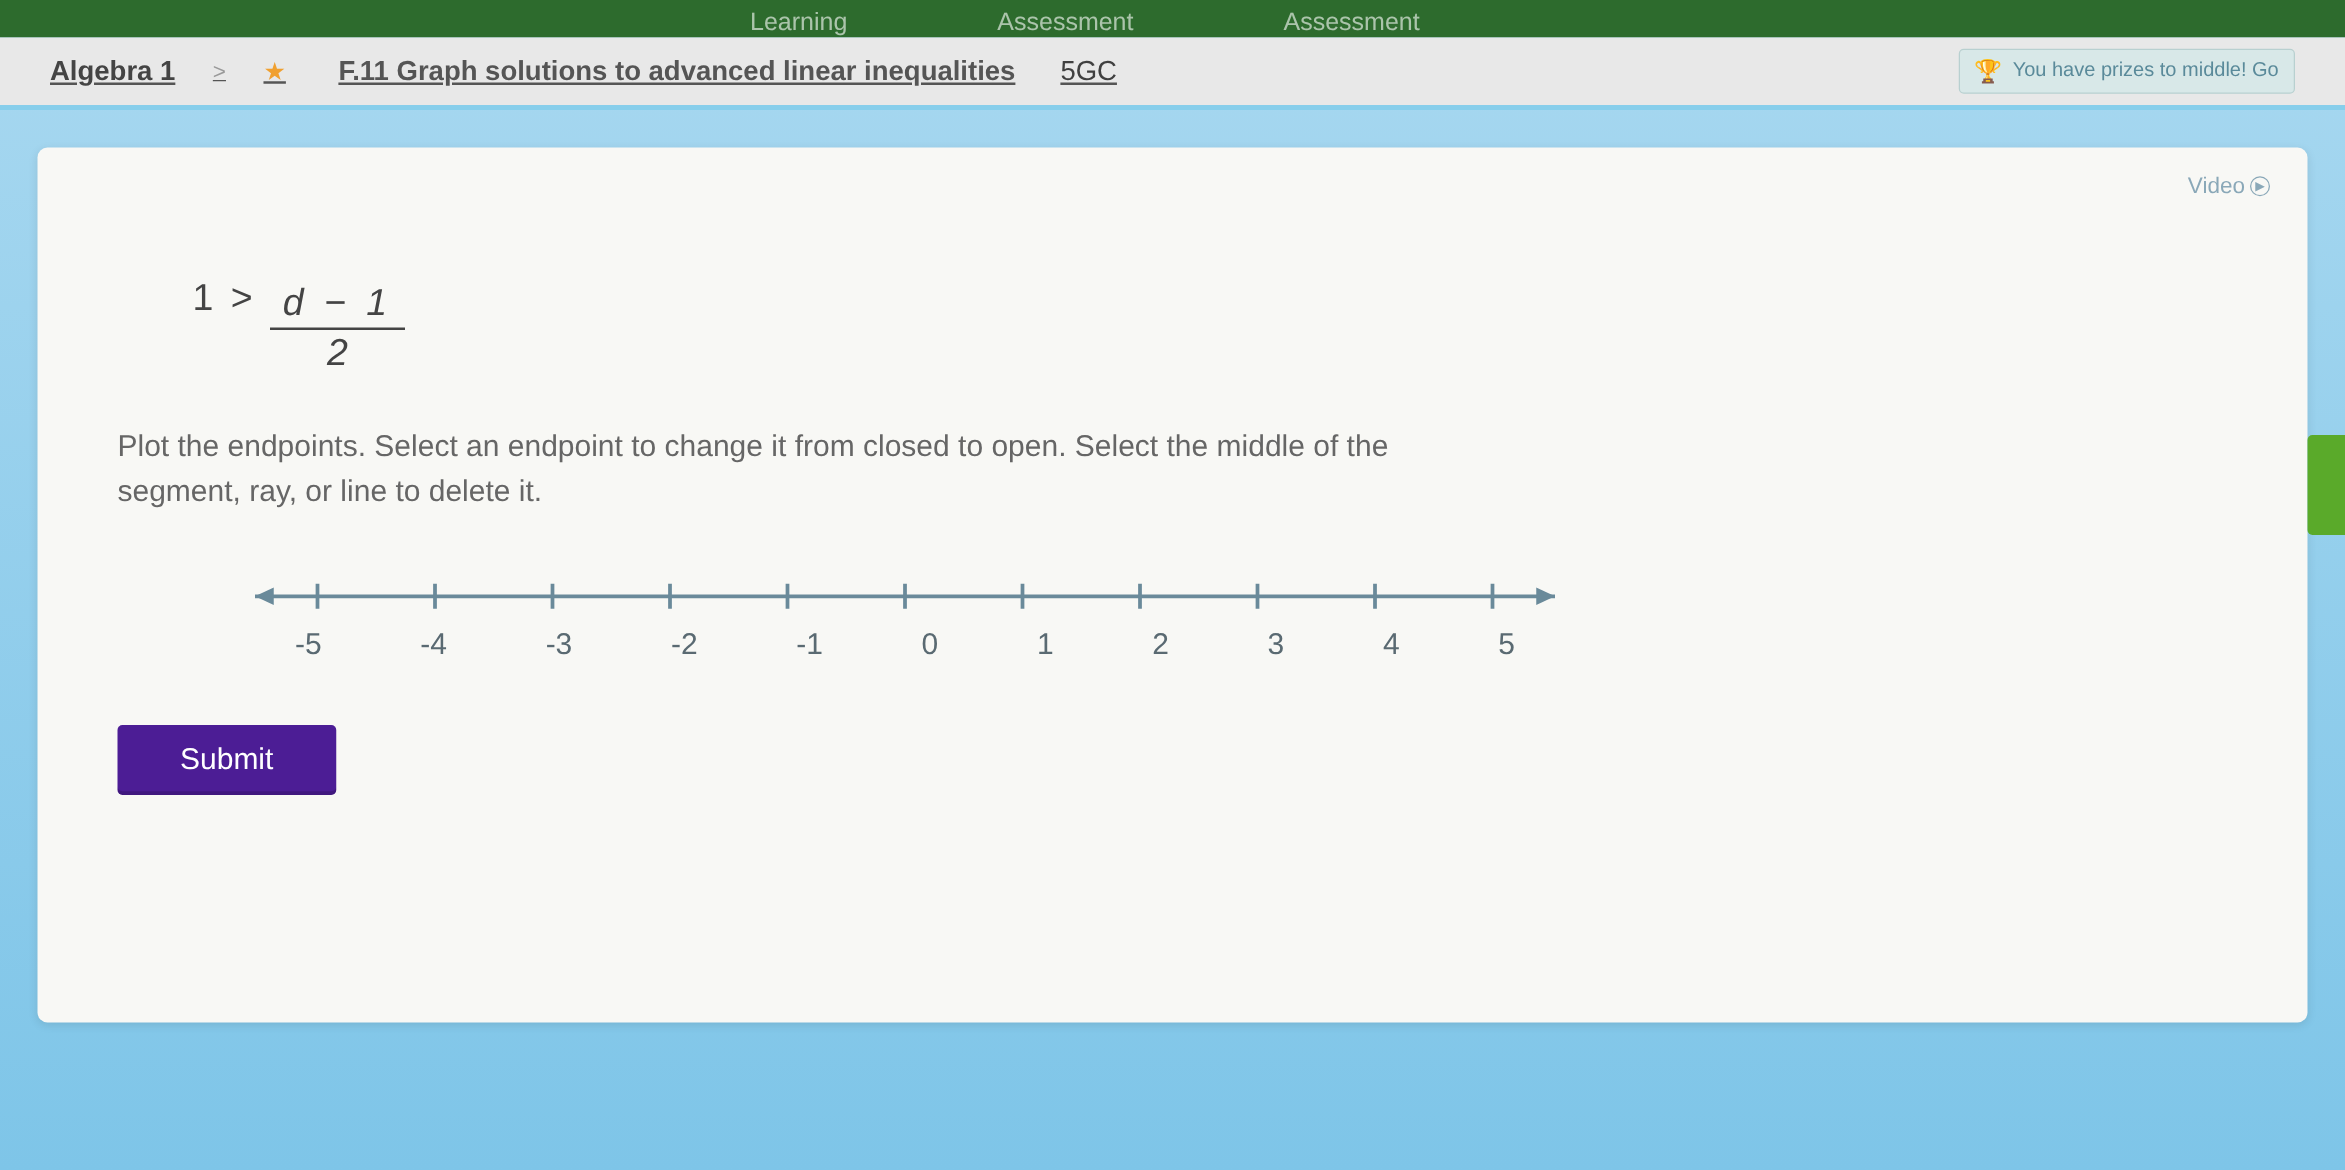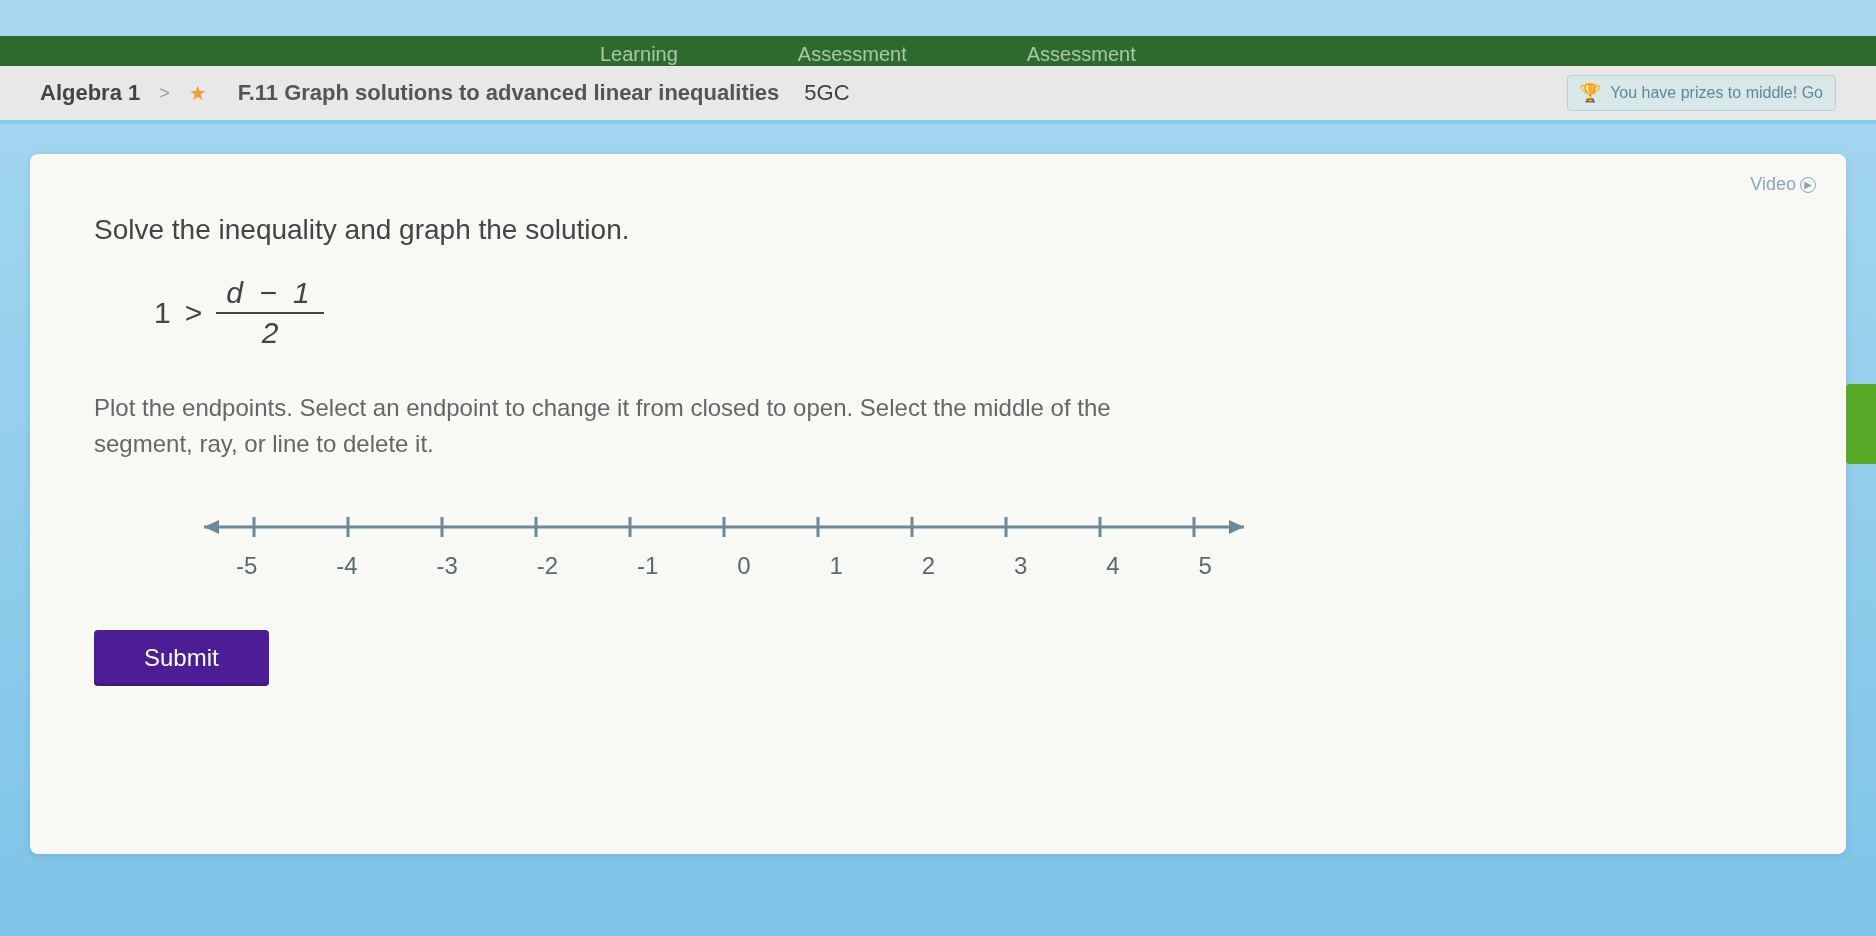--- a/index.html
+++ b/index.html
@@ -12,38 +12,38 @@
   }
   .top-nav {
     background: #2d6b2d;
     height: 30px;
     color: #fff;
     font-size: 20px;
     display: flex;
     align-items: flex-end;
     padding-left: 600px;
     gap: 120px;
-    margin-top: 36px;
   }
   .top-nav span { opacity: 0.6; }
   .breadcrumb-bar {
     background: #e8e8e8;
     height: 58px;
     display: flex;
     align-items: center;
     padding: 0 40px;
     border-bottom: 4px solid #87ceeb;
     position: relative;
   }
   .breadcrumb-left {
     display: flex;
     align-items: center;
-    gap: 19px;
+    gap: 30px;
     color: #555;
     font-size: 22px;
+    text-decoration: underline;
   }
   .bc-course { font-weight: 600; color: #444; }
   .bc-sep { color: #999; font-size: 18px; }
   .bc-star { color: #f0a030; font-size: 20px; }
   .bc-title { font-weight: 600; color: #555; margin-left: 12px; }
   .bc-code { color: #404040; font-weight: 400; margin-left: 6px; }
   .prize-badge {
     margin-left: auto;
     background: #d8e8e8;
     border: 1px solid #b8d0d0;
@@ -90,20 +90,21 @@
     color: #444;
     display: flex;
     align-items: center;
     gap: 14px;
   }
   .fraction {
     display: inline-flex;
     flex-direction: column;
     align-items: center;
     font-style: italic;
+    margin-top: 48px;
   }
   .fraction .num { border-bottom: 2px solid #444; padding: 0 10px 2px 10px; letter-spacing: 4px;}
   .fraction .den { padding-top: 2px; }
   .instruction {
     font-size: 24px;
     color: #666;
     line-height: 1.5;
     margin-bottom: 40px;
     max-width: 1100px;
   }
@@ -172,21 +173,20 @@
 </div>
 
 <div class="content-area">
   <div class="card">
 
     <div class="video-link">
       <span>Video</span>
       <span class="play">▶</span>
     </div>
 
-    <div class="prompt">Solve the inequality and graph the solution.</div>
 
     <div class="inequality">
       <span>1</span>
       <span>&gt;</span>
       <span class="fraction">
         <span class="num">d − 1</span>
         <span class="den">2</span>
       </span>
     </div>
 

